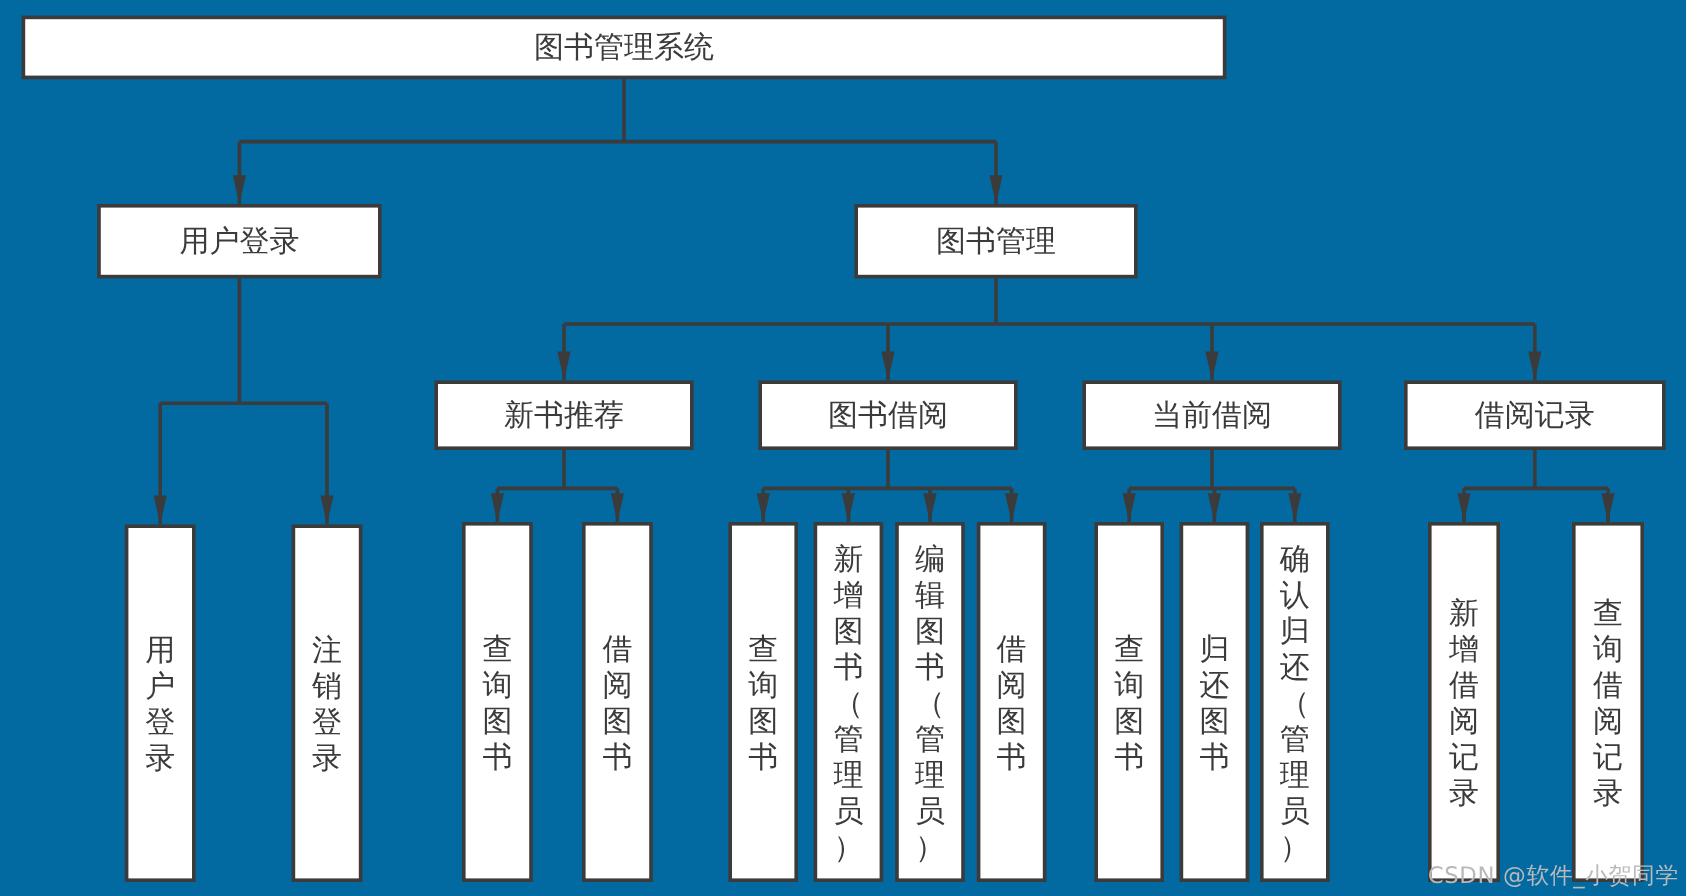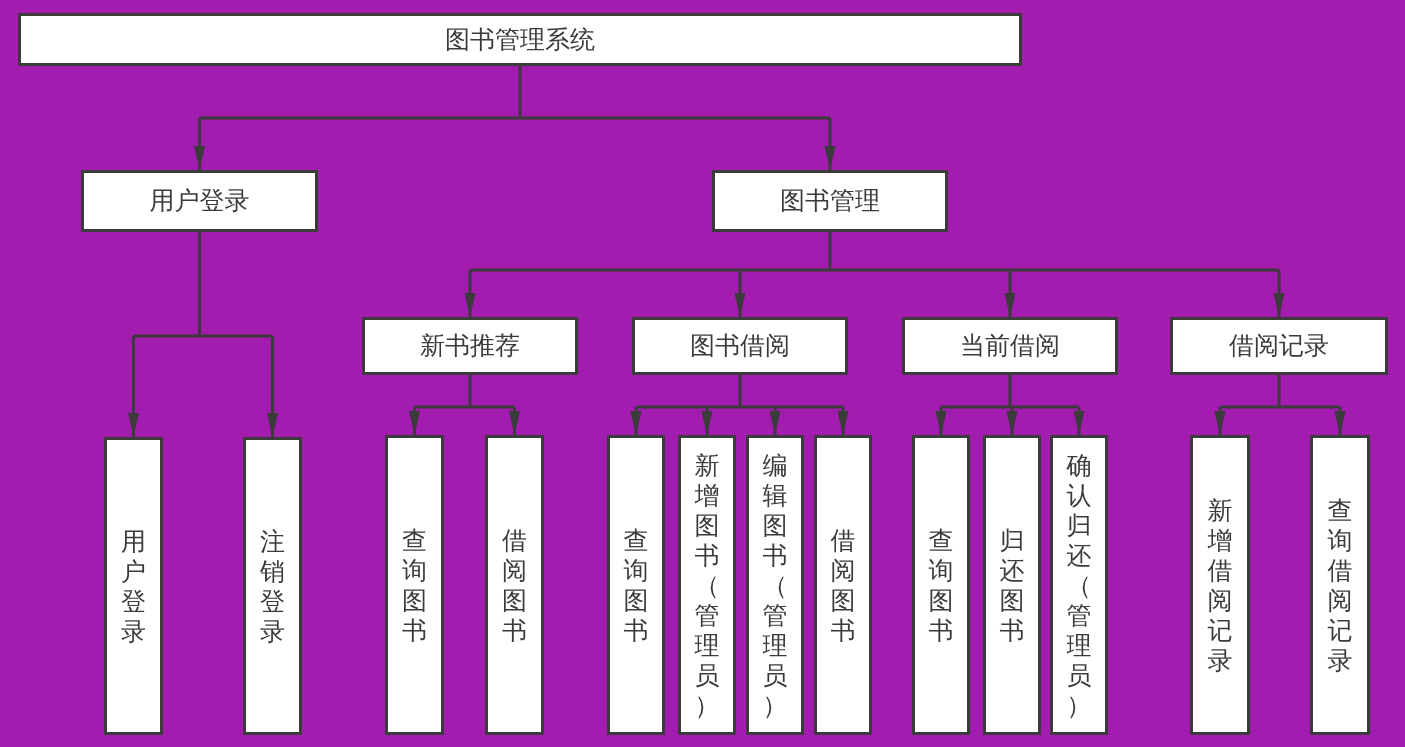--- a/index.html
+++ b/index.html
@@ -1,20 +1,20 @@
 <!DOCTYPE html>
 <html><head>
 <meta charset="utf-8">
 <style>
   html,body{margin:0;padding:0;background:#ffffff;}
   body{
     font-family:"DejaVu Sans","Liberation Sans",sans-serif;
     width:1405px;height:747px;overflow:hidden;
   }
-  #stage{position:relative;width:1405px;height:747px;background:#a21caf;}
+  #stage{position:relative;width:1405px;height:747px;background:#0369a1;}
   svg#diagram{position:absolute;left:0;top:0;width:1405px;height:747px;}
 
   .box-rect{fill:#ffffff;stroke:#3b3b3b;stroke-width:3;}
   .conn{stroke:#3b3b3b;stroke-width:3;fill:none;stroke-linecap:butt;}
   .arrowhead{fill:#3b3b3b;}
 
   .node-label{
     font-family:"DejaVu Sans","Liberation Sans",sans-serif;
     fill:#3b3b3b;
     font-size:25px;
@@ -172,13 +172,14 @@
         <g>
           <rect class="box-rect" x="1191.5" y="436.5" width="57" height="297"></rect>
           <text class="node-label-v" x="1220" y="519"><tspan x="1220" dy="0">新</tspan><tspan x="1220" dy="30">增</tspan><tspan x="1220" dy="30">借</tspan><tspan x="1220" dy="30">阅</tspan><tspan x="1220" dy="30">记</tspan><tspan x="1220" dy="30">录</tspan></text>
         </g>
         <g>
           <rect class="box-rect" x="1311.5" y="436.5" width="57" height="297"></rect>
           <text class="node-label-v" x="1340" y="519"><tspan x="1340" dy="0">查</tspan><tspan x="1340" dy="30">询</tspan><tspan x="1340" dy="30">借</tspan><tspan x="1340" dy="30">阅</tspan><tspan x="1340" dy="30">记</tspan><tspan x="1340" dy="30">录</tspan></text>
         </g>
       </g>
   </svg>
+  <div class="watermark">CSDN @软件_小贺同学</div>
 </div>
 
 </body></html>

